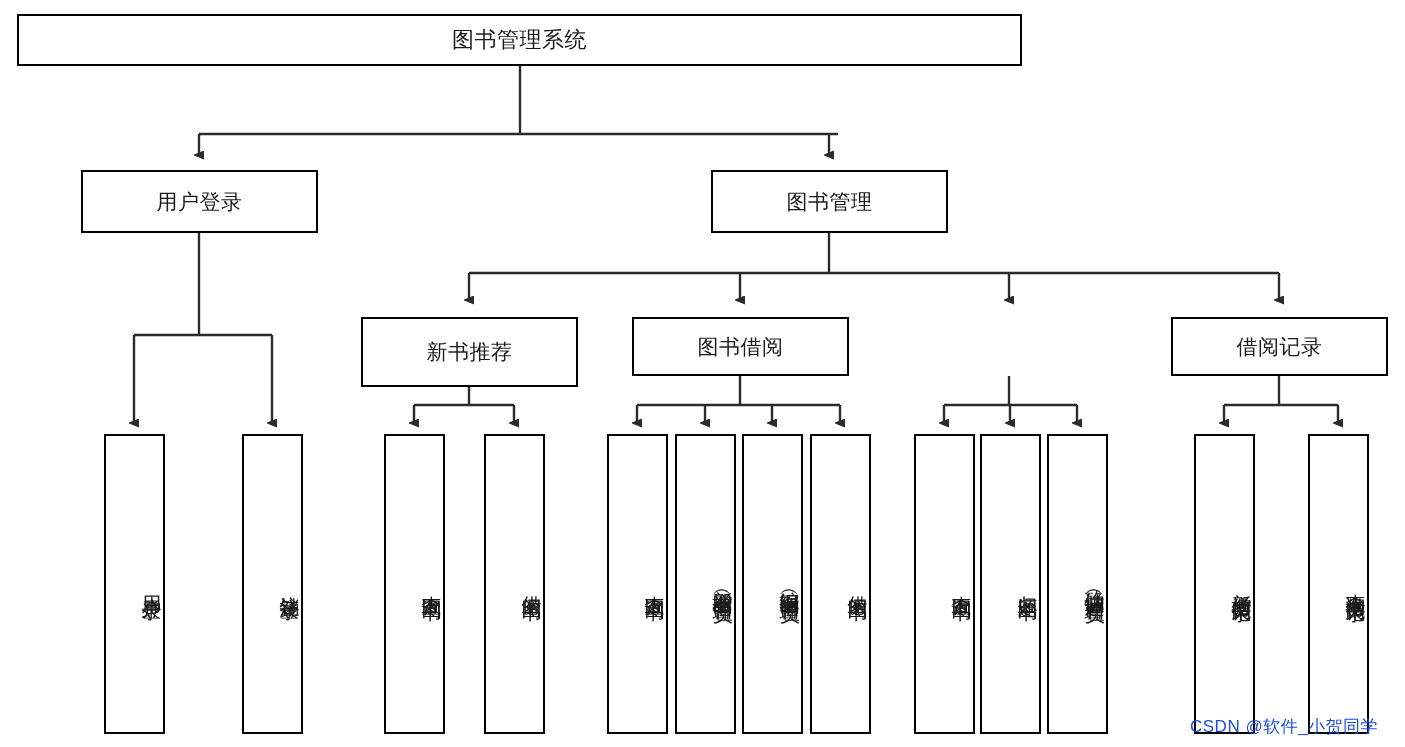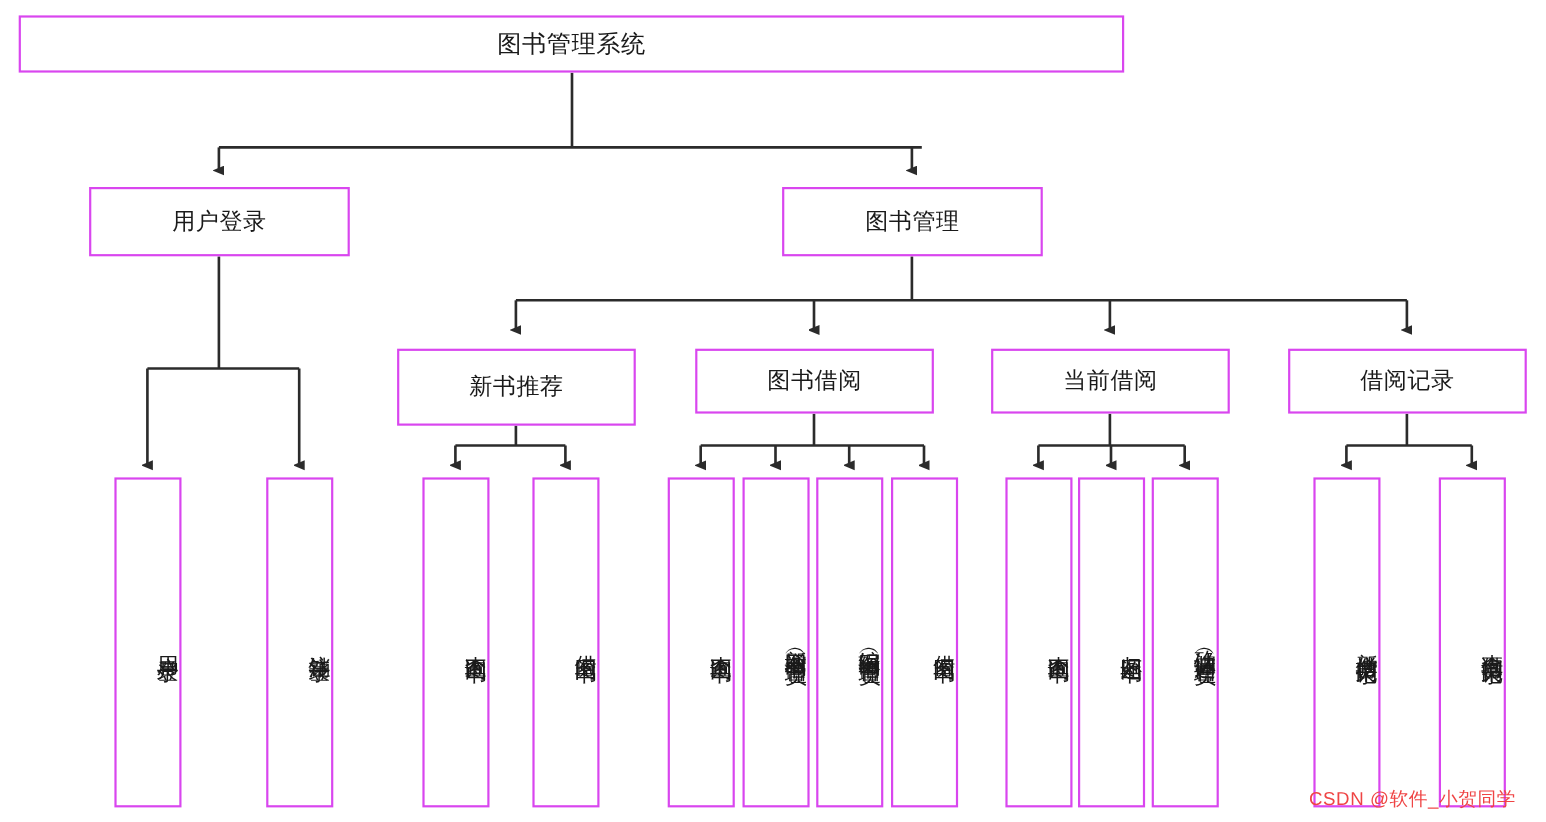--- a/index.html
+++ b/index.html
@@ -23,21 +23,21 @@
     left: 0;
     top: 0;
     width: 1405px;
     height: 747px;
     pointer-events: none;
   }
   .node {
     position: absolute;
     box-sizing: border-box;
     background: #ffffff;
-    border: 2px solid #d946ef;
+    border: 2px solid #000000;
     display: flex;
     align-items: center;
     justify-content: center;
     color: #1a1a1a;
   }
   .node-h {
     font-size: 21px;
     letter-spacing: 0.5px;
     line-height: 1.2;
     white-space: nowrap;
@@ -55,21 +55,21 @@
     align-items: flex-start;
     justify-content: center;
     overflow: hidden;
   }
   .node-v.v-top {
     align-items: flex-start;
   }
   .watermark {
     position: absolute;
     font-size: 17px;
-    color: #ef4444;
+    color: #1d4ed8;
     white-space: nowrap;
     letter-spacing: 0.5px;
   }
 </style>
 </head>
 <body>
 
 <div id="diagram-root">
 
   <svg id="connector-layer" viewBox="0 0 1405 747" width="1405" height="747" xmlns="http://www.w3.org/2000/svg">
@@ -122,21 +122,20 @@
     </g>
   </svg>
 
   <div class="node node-h node-root" style="left:17px; top:14px; width:1005px; height:52px;">图书管理系统</div>
 
   <div class="node node-h" style="left:81px; top:170px; width:237px; height:63px;">用户登录</div>
   <div class="node node-h" style="left:711px; top:170px; width:237px; height:63px;text-align:right;">图书管理</div>
 
   <div class="node node-h" style="left:361px; top:317px; width:217px; height:70px;">新书推荐</div>
   <div class="node node-h" style="left:632px; top:317px; width:217px; height:59px;">图书借阅</div>
-  <div class="node node-h" style="left:901px; top:317px; width:217px; height:59px;">当前借阅</div>
   <div class="node node-h" style="left:1171px; top:317px; width:217px; height:59px;">借阅记录</div>
 
   <div class="node node-v" style="left:104px; top:434px; width:61px; height:300px;">用户登录</div>
   <div class="node node-v" style="left:242px; top:434px; width:61px; height:300px;">注销登录</div>
 
   <div class="node node-v" style="left:384px; top:434px; width:61px; height:300px;">查询图书</div>
   <div class="node node-v" style="left:484px; top:434px; width:61px; height:300px;">借阅图书</div>
 
   <div class="node node-v" style="left:607px; top:434px; width:61px; height:300px;">查询图书</div>
   <div class="node node-v v-top" style="left:675px; top:434px; width:61px; height:300px;">新增图书（管理员）</div>

